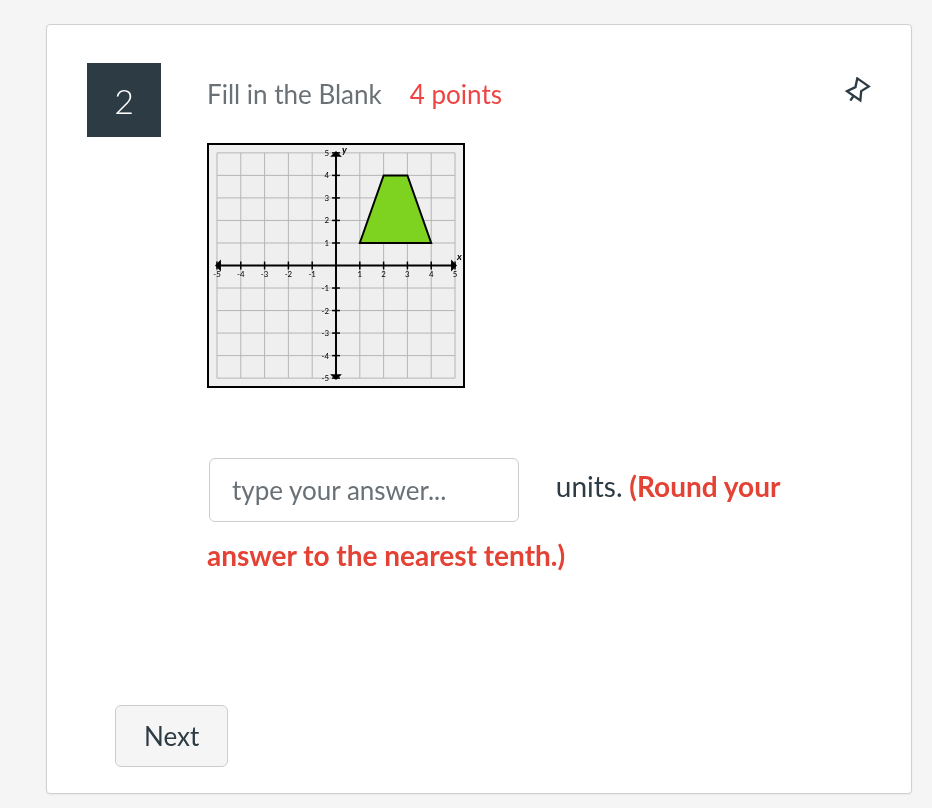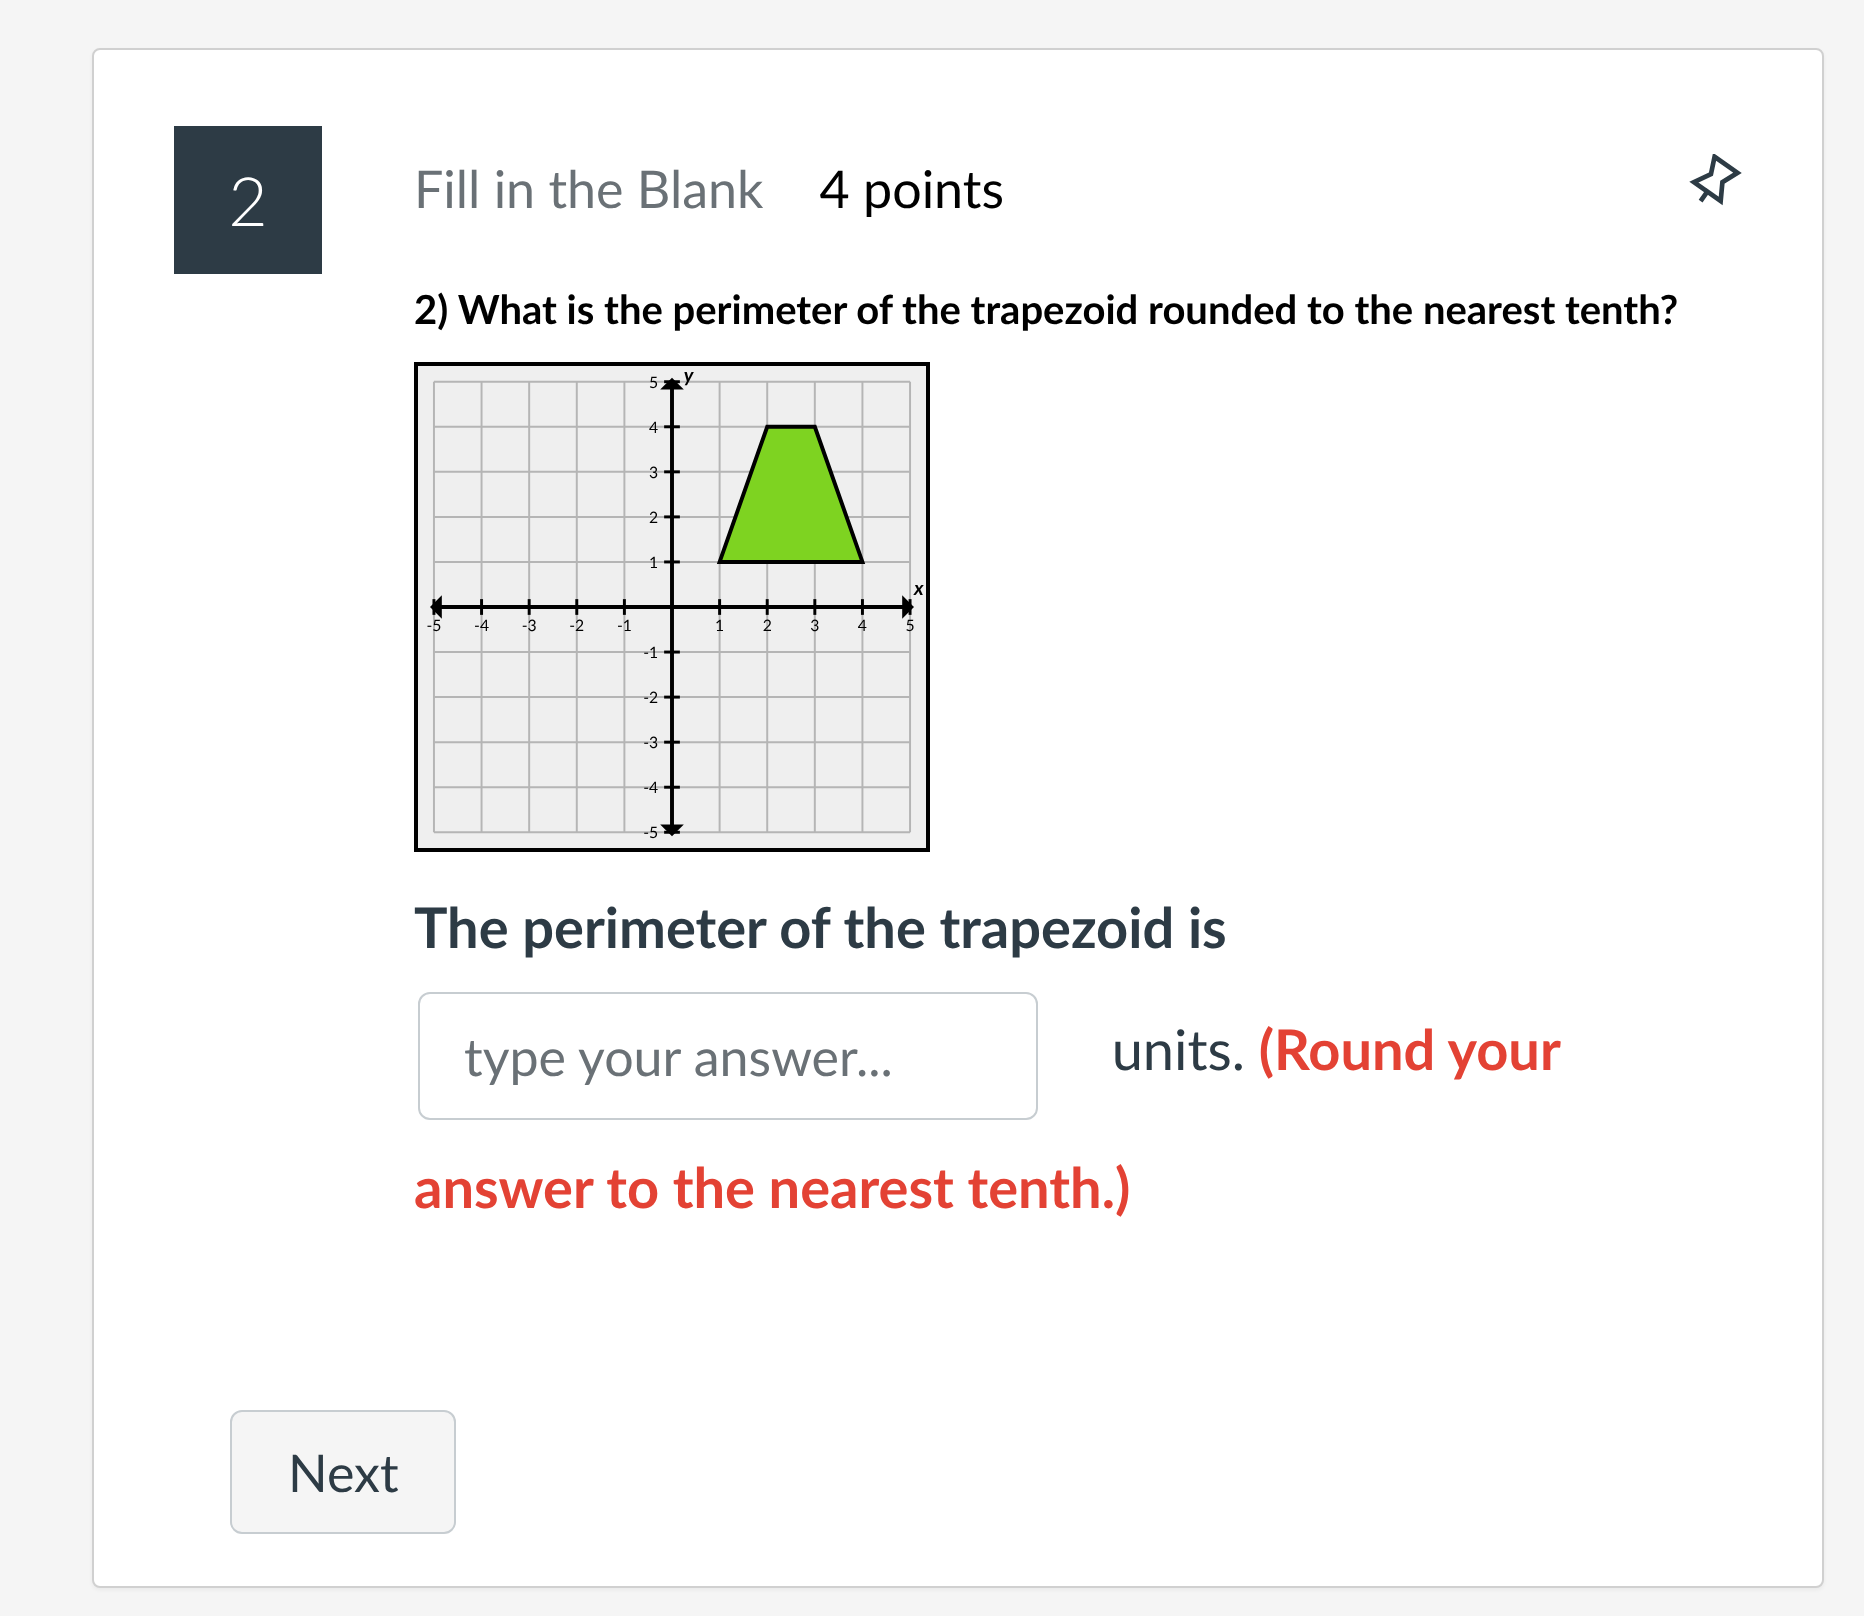--- a/index.html
+++ b/index.html
@@ -49,21 +49,21 @@
       align-items: center;
       font-size: 26px;
       color: #6a7176;
       font-weight: 400;
       text-align: center;
     }
     .question-type {
       margin-right: 28px;
     }
     .points {
-      color: #000000;
+      color: #ef4444;
     }
     .pin-icon-wrap {
       margin-left: auto;
     }
     .pin-icon-wrap svg {
       width: 28px;
       height: 28px;
       stroke: #2d3b45;
       fill: none;
       stroke-width: 2;
@@ -163,21 +163,20 @@
     <span class="question-type">Fill in the Blank</span>
     <span class="points">4 points</span>
     <span class="pin-icon-wrap">
       <svg viewBox="0 0 24 24">
         <path d="M6 3 L18 3 L15 10 L19 17 L12 17 L12 22 L12 17 L5 17 L9 10 Z" transform="rotate(35 12 12)"></path>
       </svg>
     </span>
   </div>
 
   <div class="content">
-    <div class="subquestion-text">2)  What is the perimeter of the trapezoid rounded to the nearest tenth?</div>
 
     <div class="graph-wrap">
       <svg viewBox="0 0 258 245" id="coord-graph">
           <rect x="0" y="0" width="258" height="245" fill="#efefef"></rect>
           <line x1="8" y1="237" x2="8" y2="8" stroke="#b5b5b5" stroke-width="1"></line>
           <line x1="32.2" y1="237" x2="32.2" y2="8" stroke="#b5b5b5" stroke-width="1"></line>
           <line x1="56.400000000000006" y1="237" x2="56.400000000000006" y2="8" stroke="#b5b5b5" stroke-width="1"></line>
           <line x1="80.6" y1="237" x2="80.6" y2="8" stroke="#b5b5b5" stroke-width="1"></line>
           <line x1="104.80000000000001" y1="237" x2="104.80000000000001" y2="8" stroke="#b5b5b5" stroke-width="1"></line>
           <line x1="129" y1="237" x2="129" y2="8" stroke="#b5b5b5" stroke-width="1"></line>
@@ -243,21 +242,20 @@
           <polygon points="6,122.5 12,116.5 12,128.5" fill="#000"></polygon>
           <polygon points="129,6 135,12 123,12" fill="#000"></polygon>
           <polygon points="129,239 123,233 135,233" fill="#000"></polygon>
           <text x="252" y="116.5" font-size="10" font-style="italic" font-weight="bold" fill="#000">x</text>
           <text x="135" y="8" font-size="10" font-style="italic" font-weight="bold" fill="#000">y</text>
           <polygon points="153.2,99.60000000000001 225.8,99.60000000000001 201.60000000000002,30.900000000000002 177.39999999999998,30.900000000000002" fill="#7ed321" stroke="#000" stroke-width="2"></polygon>
         </svg>
     </div>
 
     <div class="answer-block">
-      <span>The perimeter of the trapezoid is</span>
       <br>
       <input type="text" class="answer-input" placeholder="type your answer..." style="">
       <span class="units-text">units.</span>
       <span class="hint-text"> </span><span class="hint-text">(Round your answer to the nearest tenth.)</span>
     </div>
   </div>
 
   <div class="footer-row">
     <button class="nav-button next-btn">
       <span>Next</span>

